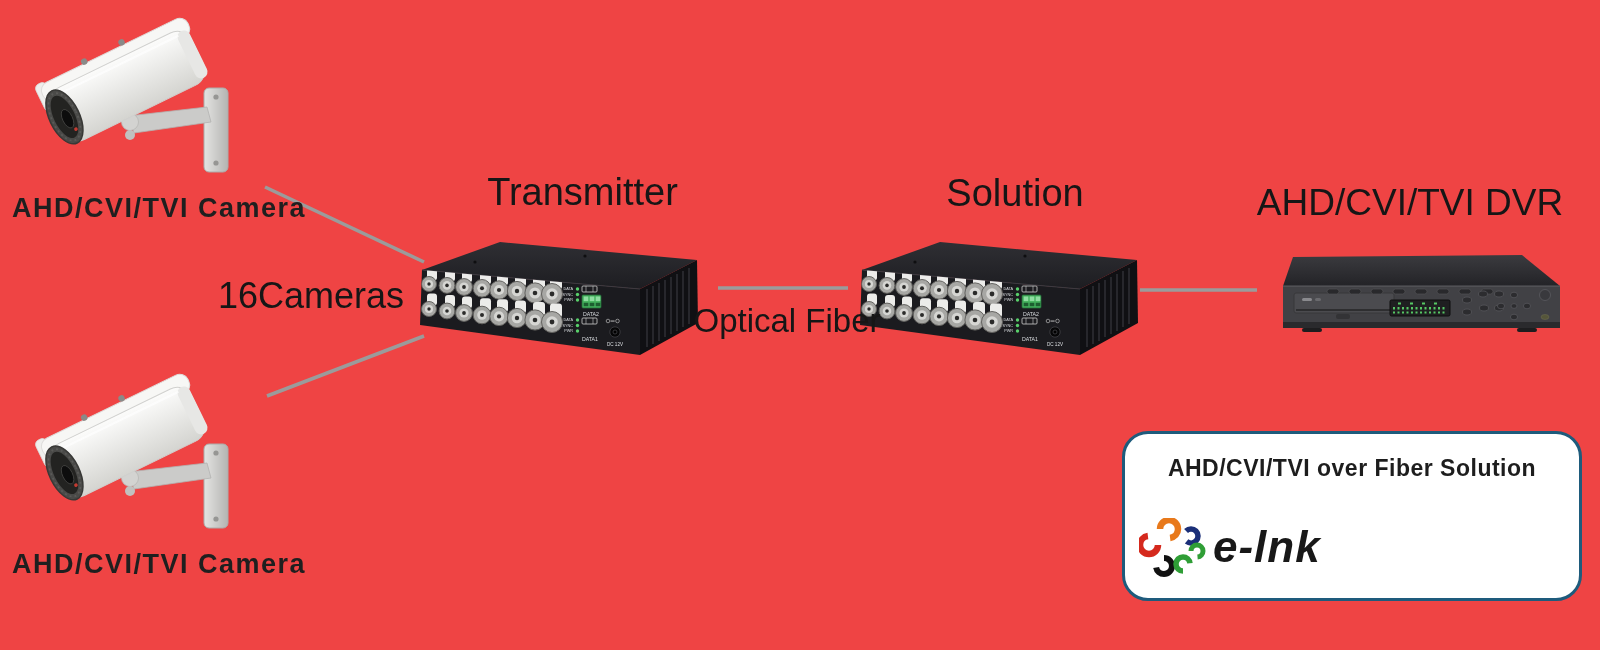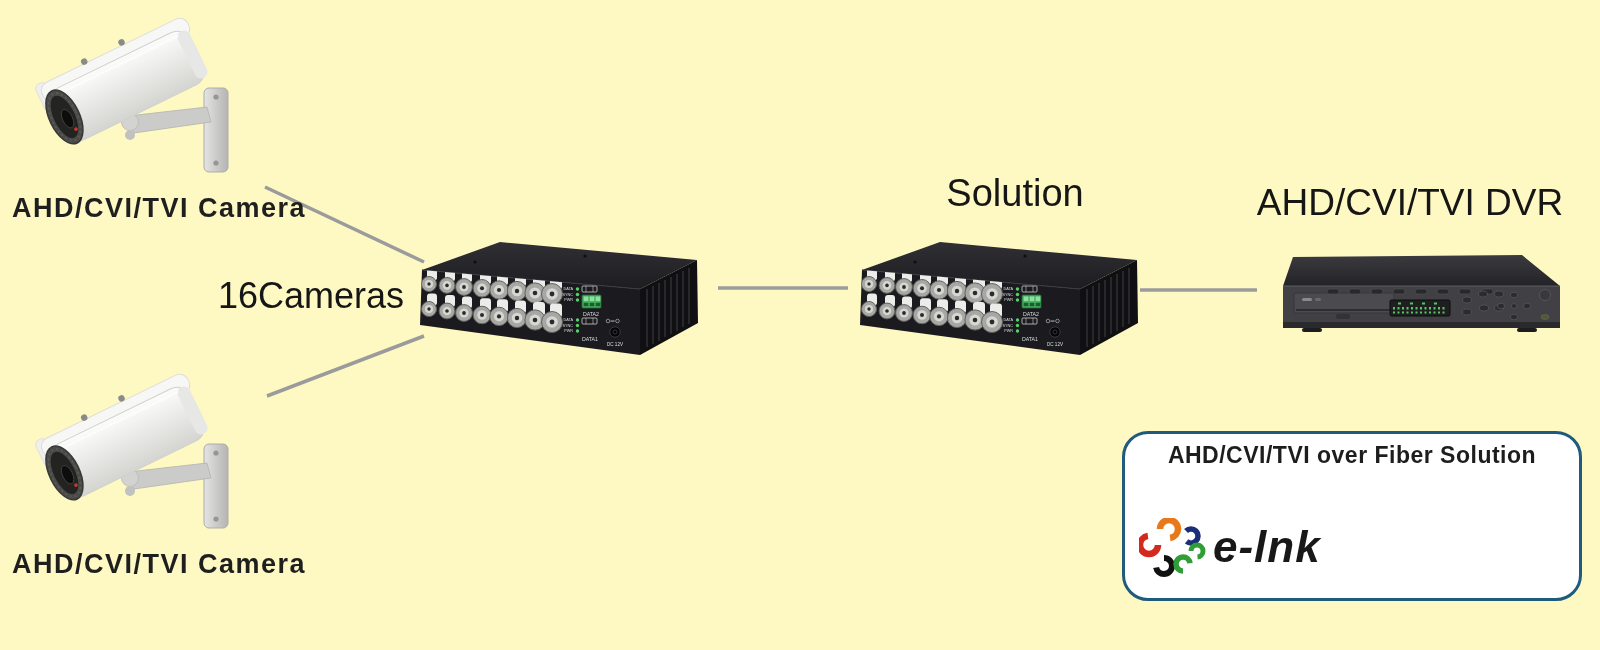--- a/index.html
+++ b/index.html
@@ -12,41 +12,41 @@
              text-align:center;white-space:nowrap;}
   .cam-label{position:absolute;left:12px;z-index:2;font-size:27px;font-weight:600;
              letter-spacing:1.5px;color:#1f1f1f;white-space:nowrap;}
   #lbl-tx{left:435px;top:171px;width:295px;}
   #lbl-rx{left:870px;top:172px;width:290px;}
   #lbl-dvr{left:1250px;top:182px;width:320px;font-size:37px;}
   #lbl-16{left:218px;top:275px;font-size:36px;}
   #lbl-fiber{left:692px;top:302px;width:190px;font-size:33px;}
   .info-box{position:absolute;left:1122px;top:431px;width:460px;height:170px;z-index:2;
             border:3px solid #1e5b7c;border-radius:26px;background:#fff;box-sizing:border-box;}
-  .info-title{margin-top:8px;text-align:center;font-size:23px;font-weight:700;
+  .info-title{margin-top:21px;text-align:center;font-size:23px;font-weight:700;
               letter-spacing:0.5px;color:#1d1d1d;}
   .logo{position:absolute;left:14px;top:84px;}
   .brand{position:absolute;left:88px;top:88px;font-size:44px;font-weight:600;
          letter-spacing:1px;color:#181818;font-style:italic;}
   .contact{position:absolute;left:181px;top:82px;font-size:21.5px;font-weight:700;
            line-height:34px;color:#161616;white-space:nowrap;}
   svg text{font-family:"Liberation Sans",sans-serif;}
   .panel-txt{fill:#dadde0;}
   .bnc-sleeve{fill:#ececea;}
   .bnc-outer{fill:#a7a7a4;stroke:#63625f;stroke-width:1;}
   .bnc-mid{fill:#d6d6d3;}
   .bnc-hole{fill:#2b2b2a;}
   .vent{stroke:#27272c;stroke-width:2;}
   .pill{fill:#29292c;stroke:#515155;stroke-width:0.7;}
   .oval{fill:#2c2c2f;stroke:#55555a;stroke-width:0.8;}
 </style>
 </head>
 <body>
 
-<div class="canvas" style="background: #fef9c3;">
+<div class="canvas" style="background: #ef4444;">
 
   <svg class="defs-svg" xmlns="http://www.w3.org/2000/svg" aria-hidden="true">
     <defs>
       <linearGradient id="gBody" x1="0" y1="0" x2="0" y2="1">
         <stop offset="0" stop-color="#fcfcfb"></stop>
           <stop offset="1" stop-color="#d4d4d0"></stop>
       </linearGradient>
       <linearGradient id="gPlate" x1="0" y1="0" x2="1" y2="0">
         <stop offset="0" stop-color="#e4e4e2"></stop>
           <stop offset="1" stop-color="#b4b4b2"></stop>
@@ -331,24 +331,26 @@
     </svg>
   <div class="cam-label" style="top:193px">AHD/CVI/TVI Camera</div>
 
   <svg class="dev" style="left:6px;top:360px" width="240" height="185" viewBox="0 0 240 185">
       <use href="#sym-camera"></use>
     </svg>
   <div class="cam-label" style="top:549px">AHD/CVI/TVI Camera</div>
 
   <div class="big-label" id="lbl-16">16Cameras</div>
 
+  <div class="big-label" id="lbl-tx">Transmitter</div>
   <svg class="dev" style="left:415px;top:232px" width="290" height="132" viewBox="0 0 290 132">
       <use href="#sym-converter"></use>
     </svg>
 
+  <div class="big-label" id="lbl-fiber">Optical Fiber</div>
 
   <div class="big-label" id="lbl-rx">Solution</div>
   <svg class="dev" style="left:855px;top:232px" width="290" height="132" viewBox="0 0 290 132">
       <use href="#sym-converter"></use>
     </svg>
 
   <div class="big-label" id="lbl-dvr">AHD/CVI/TVI DVR</div>
   <svg class="dev" style="left:1262px;top:238px" width="300" height="96" viewBox="0 0 300 96">
       <use href="#sym-dvr"></use>
     </svg>

